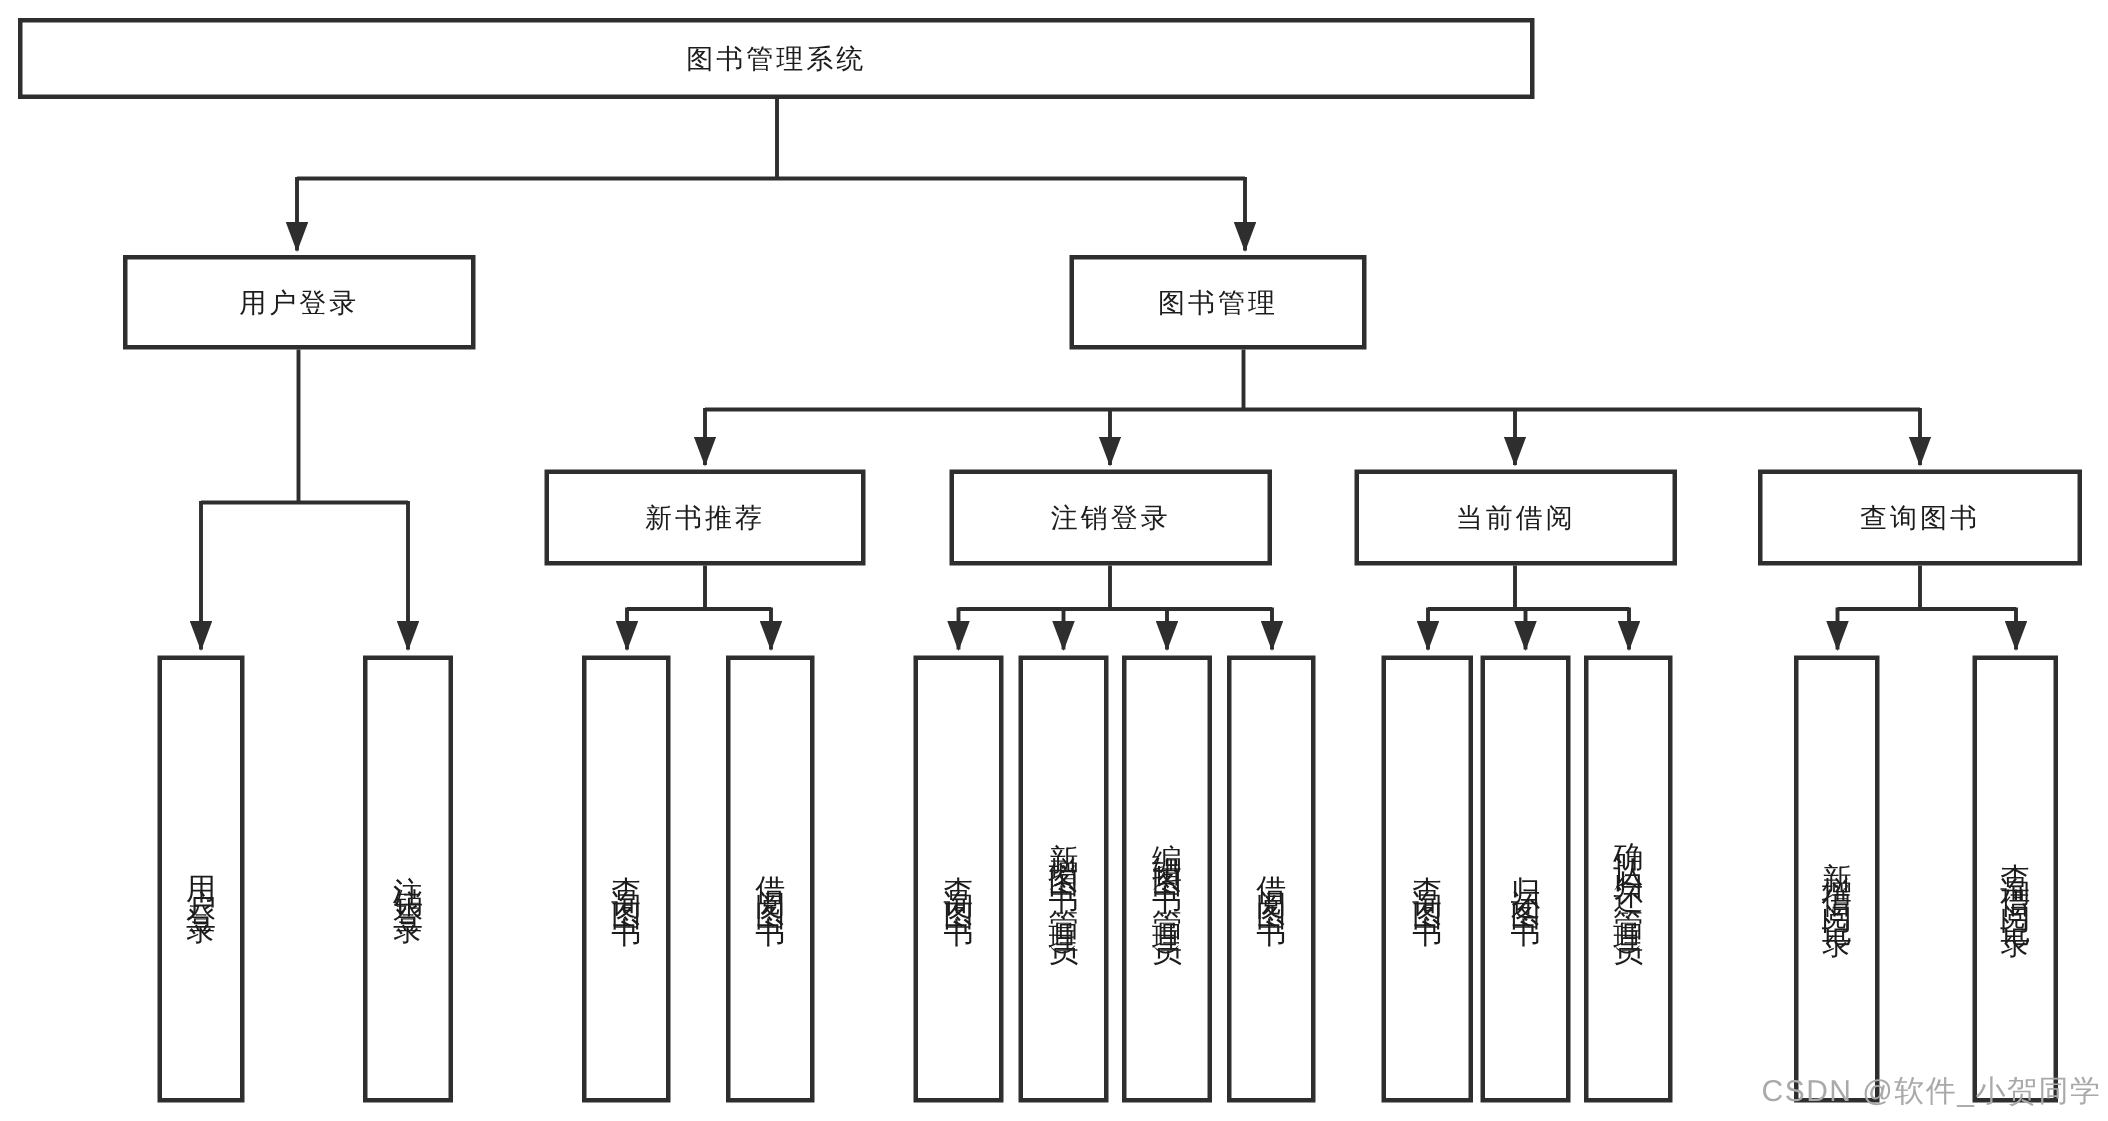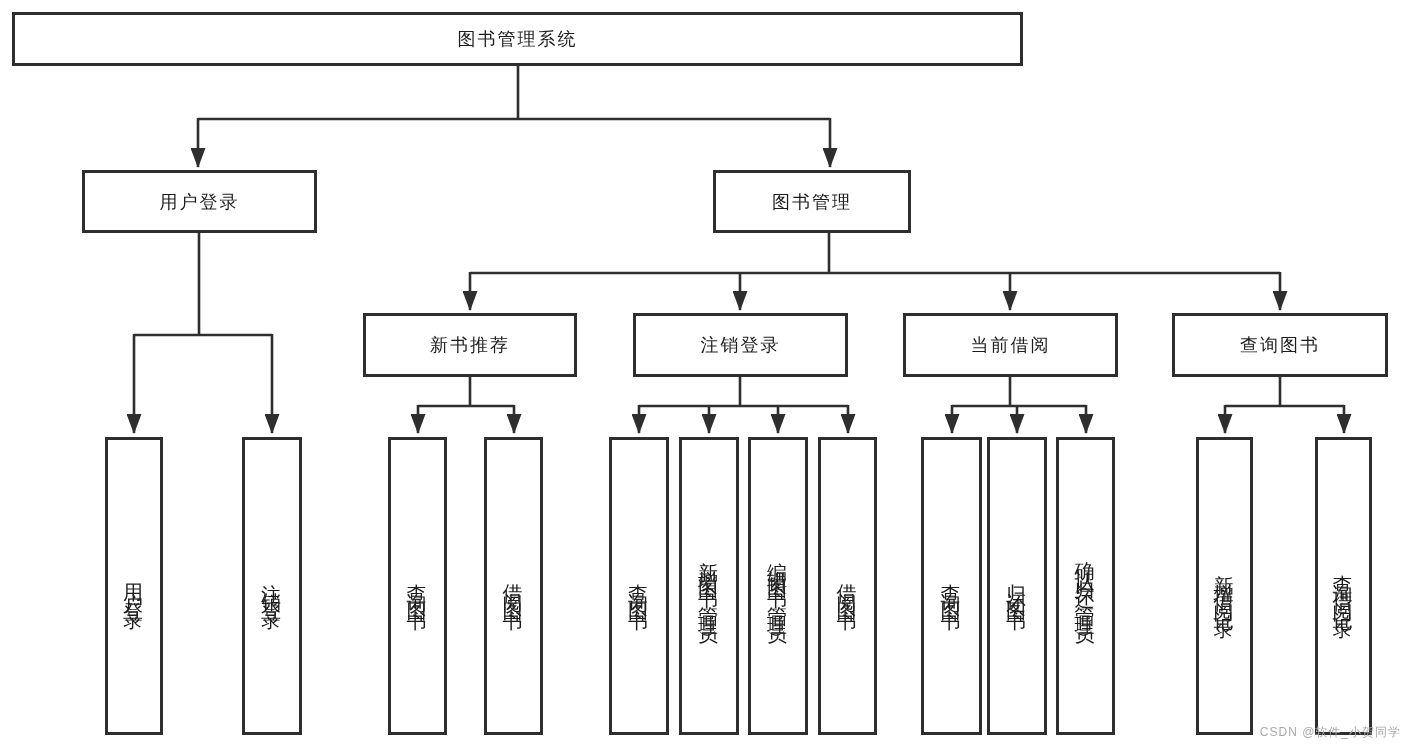--- a/index.html
+++ b/index.html
@@ -25,21 +25,21 @@
     writing-mode:vertical-rl;
     text-orientation:mixed;
     font-size:20px;
     letter-spacing:9px;
     white-space:nowrap;
     color:#1c1c1c;
   }
   #watermark{
     position:absolute;
     right:4px;bottom:6px;
-    font-size:12px;
+    font-size:20px;
     color:#a9a9a9;
     letter-spacing:1px;
     z-index:3;
     white-space:nowrap;
   }
 </style>
 </head>
 <body>
 
 <div id="canvas">

